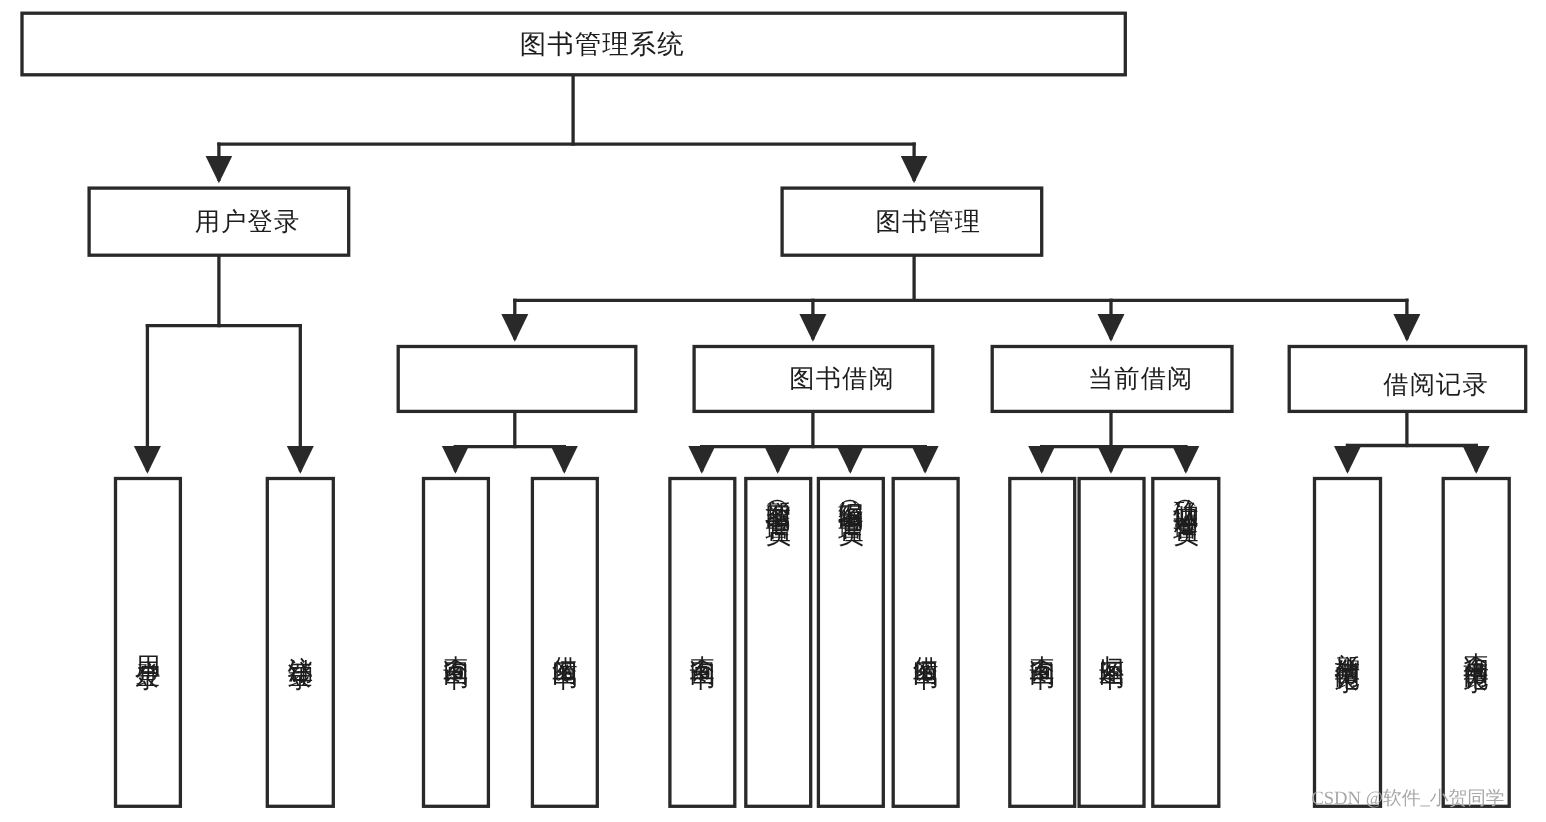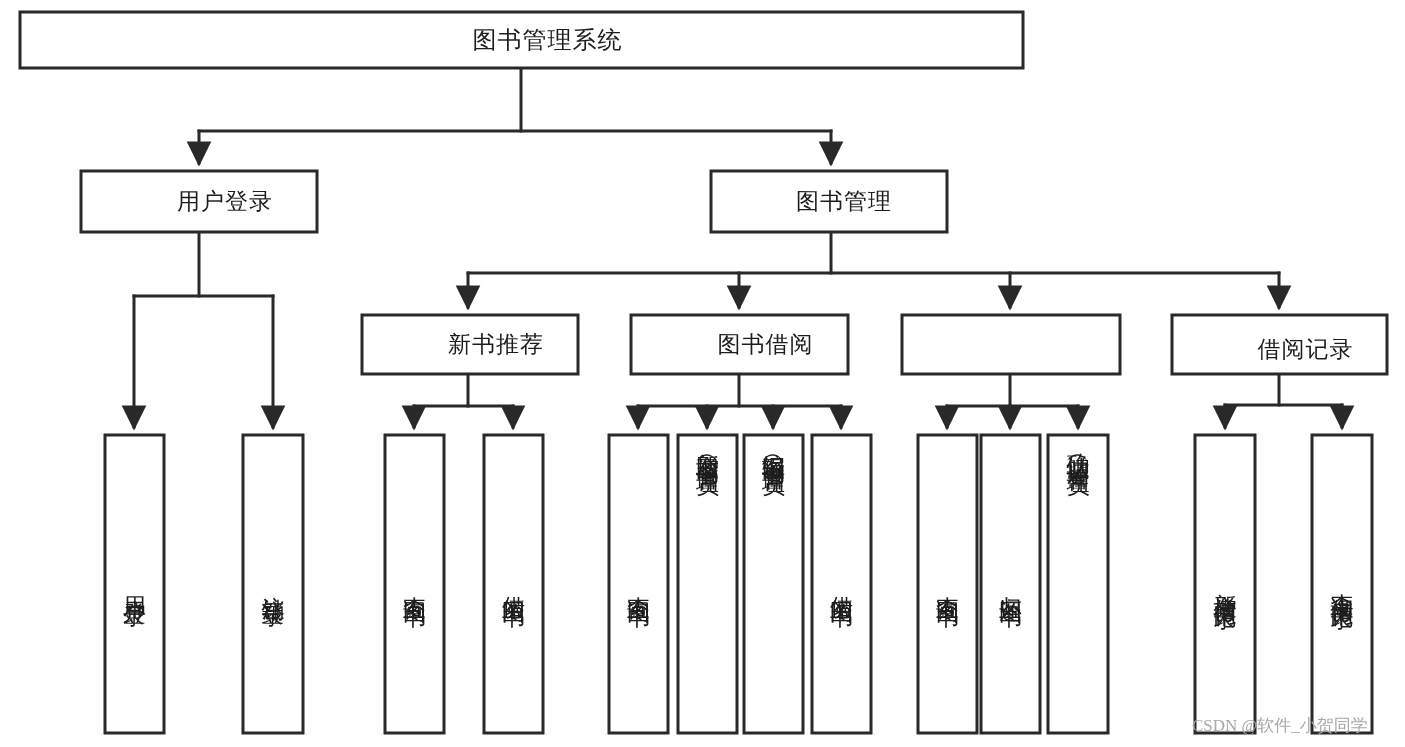--- a/index.html
+++ b/index.html
@@ -173,26 +173,26 @@
     <span class="hlabel-text title-label-text">图书管理系统</span>
   </div>
 
   <div class="hlabel-wrap" style="left:81px; top:171px; width:236px; height:61px;">
     <span class="hlabel-text">用户登录</span>
   </div>
   <div class="hlabel-wrap" style="left:711px; top:171px; width:214px; height:61px;align-items:center;">
     <span class="hlabel-text">图书管理</span>
   </div>
 
-  <div class="hlabel-wrap" style="left:362px; top:315px; width:216px; height:59px;">
-    <span class="hlabel-text">新书推荐</span>
-  </div>
   <div class="hlabel-wrap" style="left:631px; top:315px; width:217px; height:59px;">
     <span class="hlabel-text">图书借阅</span>
   </div>
+  <div class="hlabel-wrap" style="left:902px; top:315px; width:218px; height:59px;">
+    <span class="hlabel-text">当前借阅</span>
+  </div>
   <div class="hlabel-wrap" style="left:1172px; top:315px; width:215px; height:69px;">
     <span class="hlabel-text">借阅记录</span>
   </div>
 
   <div class="vlabel-wrap" style="left:105px; top:435px; width:59px; height:298px;">
     <span class="vlabel-text">用户登录</span>
   </div>
   <div class="vlabel-wrap" style="left:243px; top:435px; width:60px; height:298px;">
     <span class="vlabel-text">注销登录</span>
   </div>

